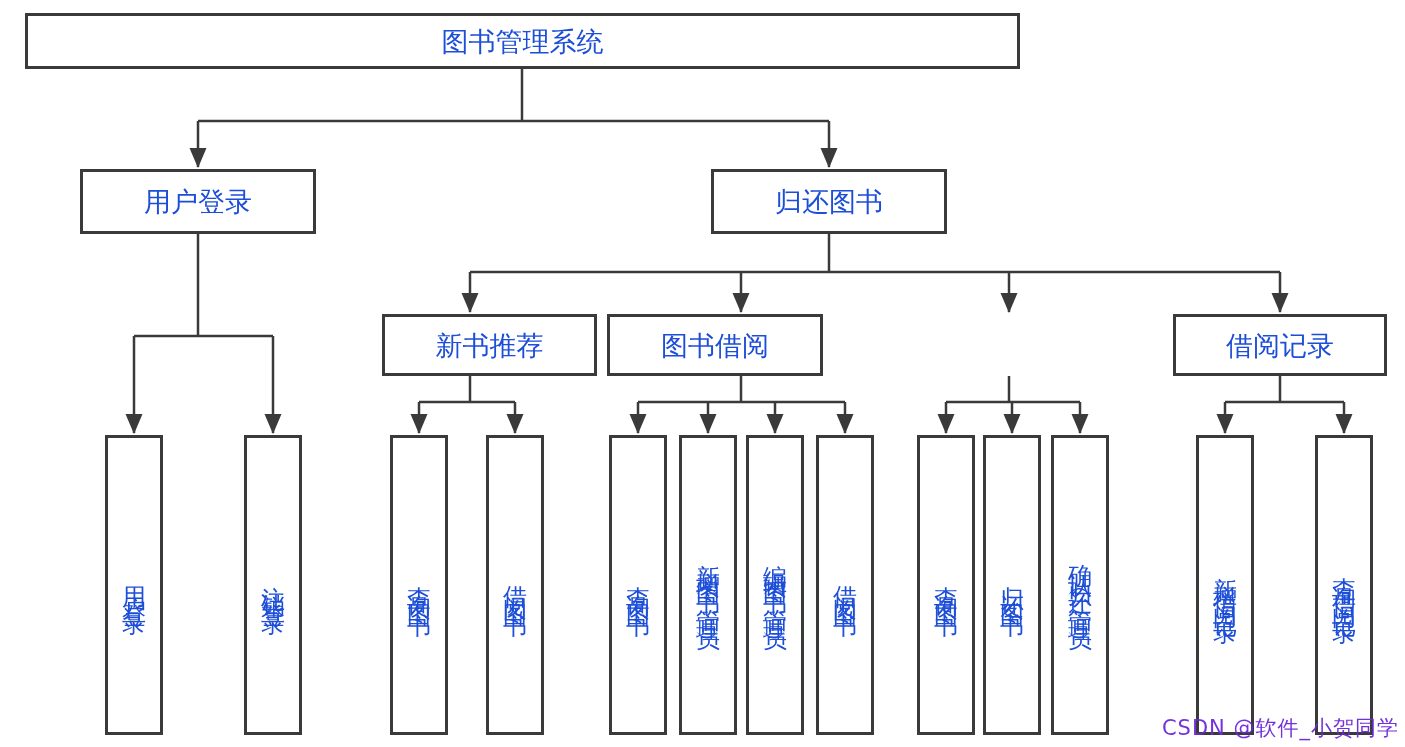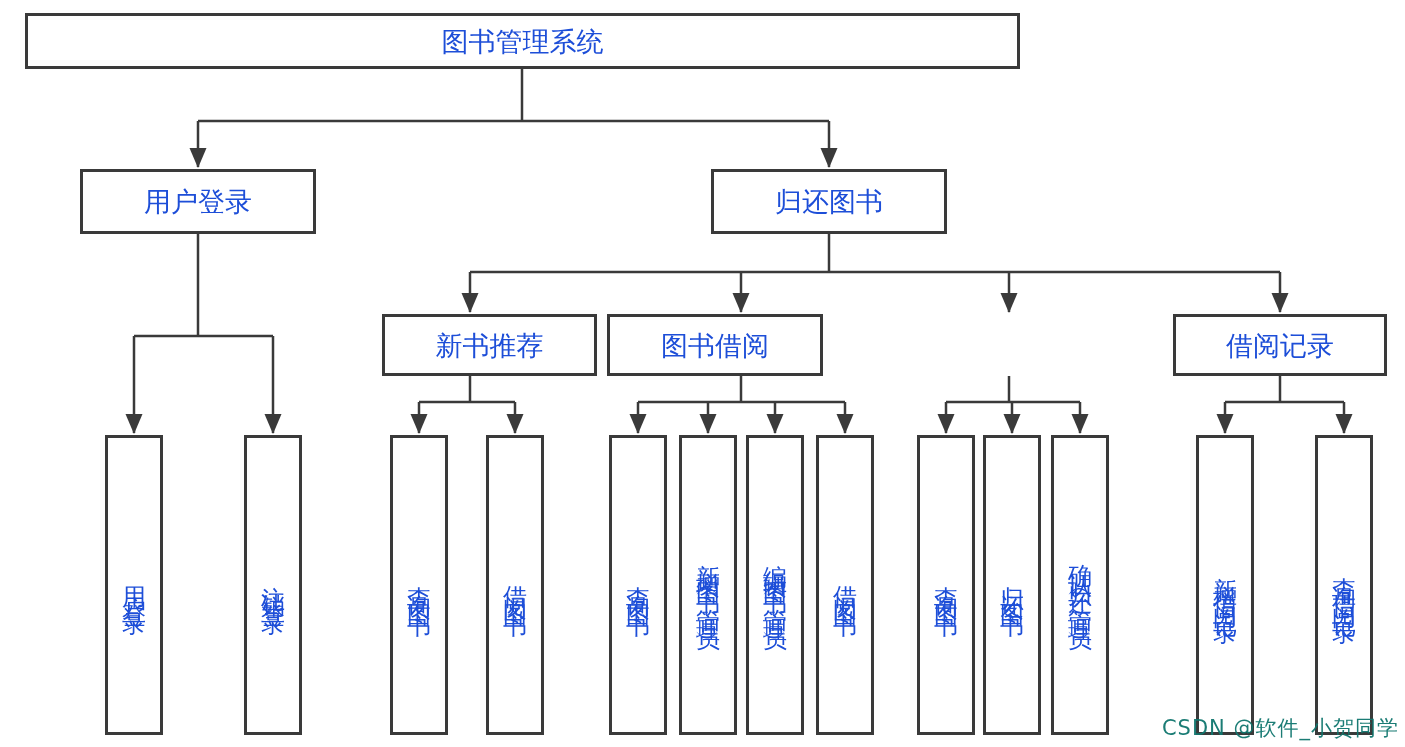--- a/index.html
+++ b/index.html
@@ -36,21 +36,21 @@
     text-orientation: mixed;
     font-size: 24px;
     letter-spacing: 9px;
     white-space: normal;
   }
   .watermark {
     position: absolute;
     right: 6px;
     bottom: 5px;
     z-index: 3;
-    color: #0f766e;
+    color: #6d28d9;
     font-size: 21px;
     letter-spacing: 1px;
     opacity: 0.95;
   }
 </style>
 </head>
 <body>
 
 <div id="canvas">
 

